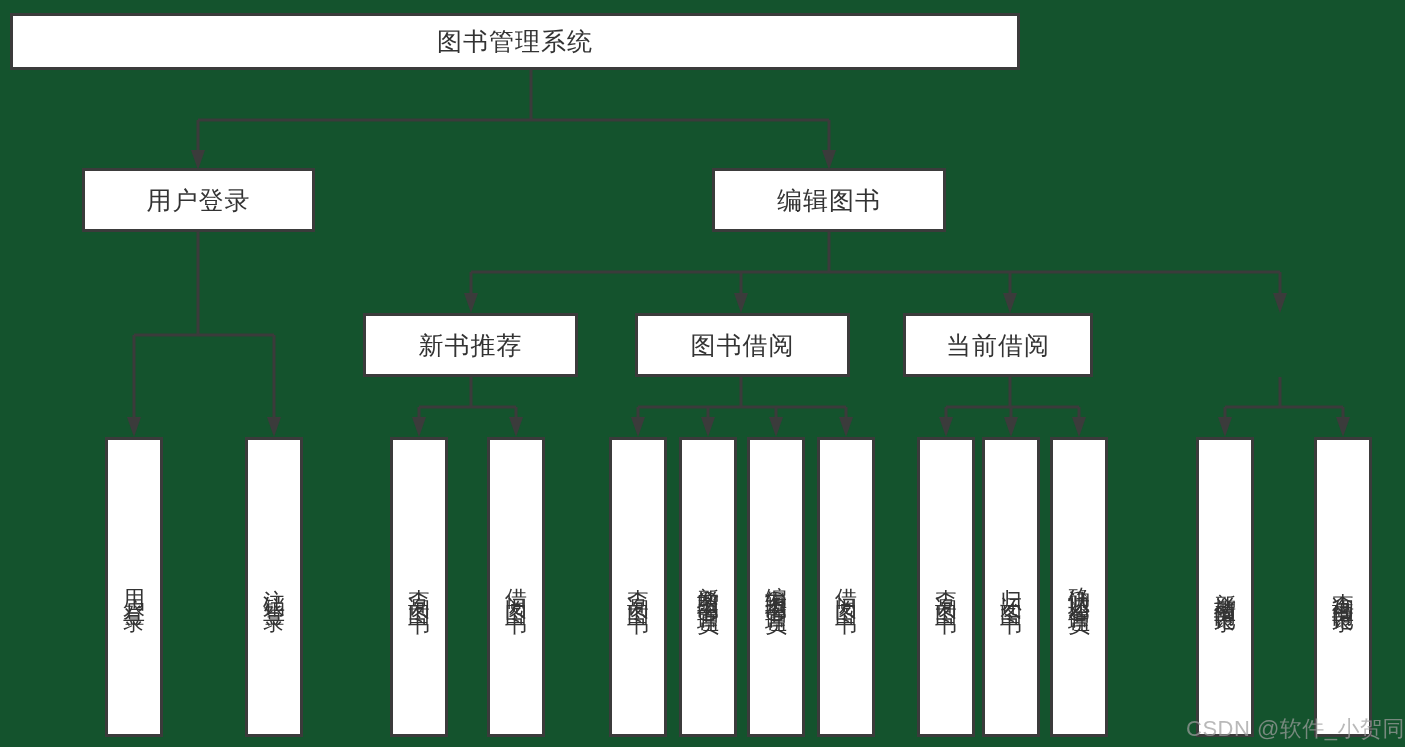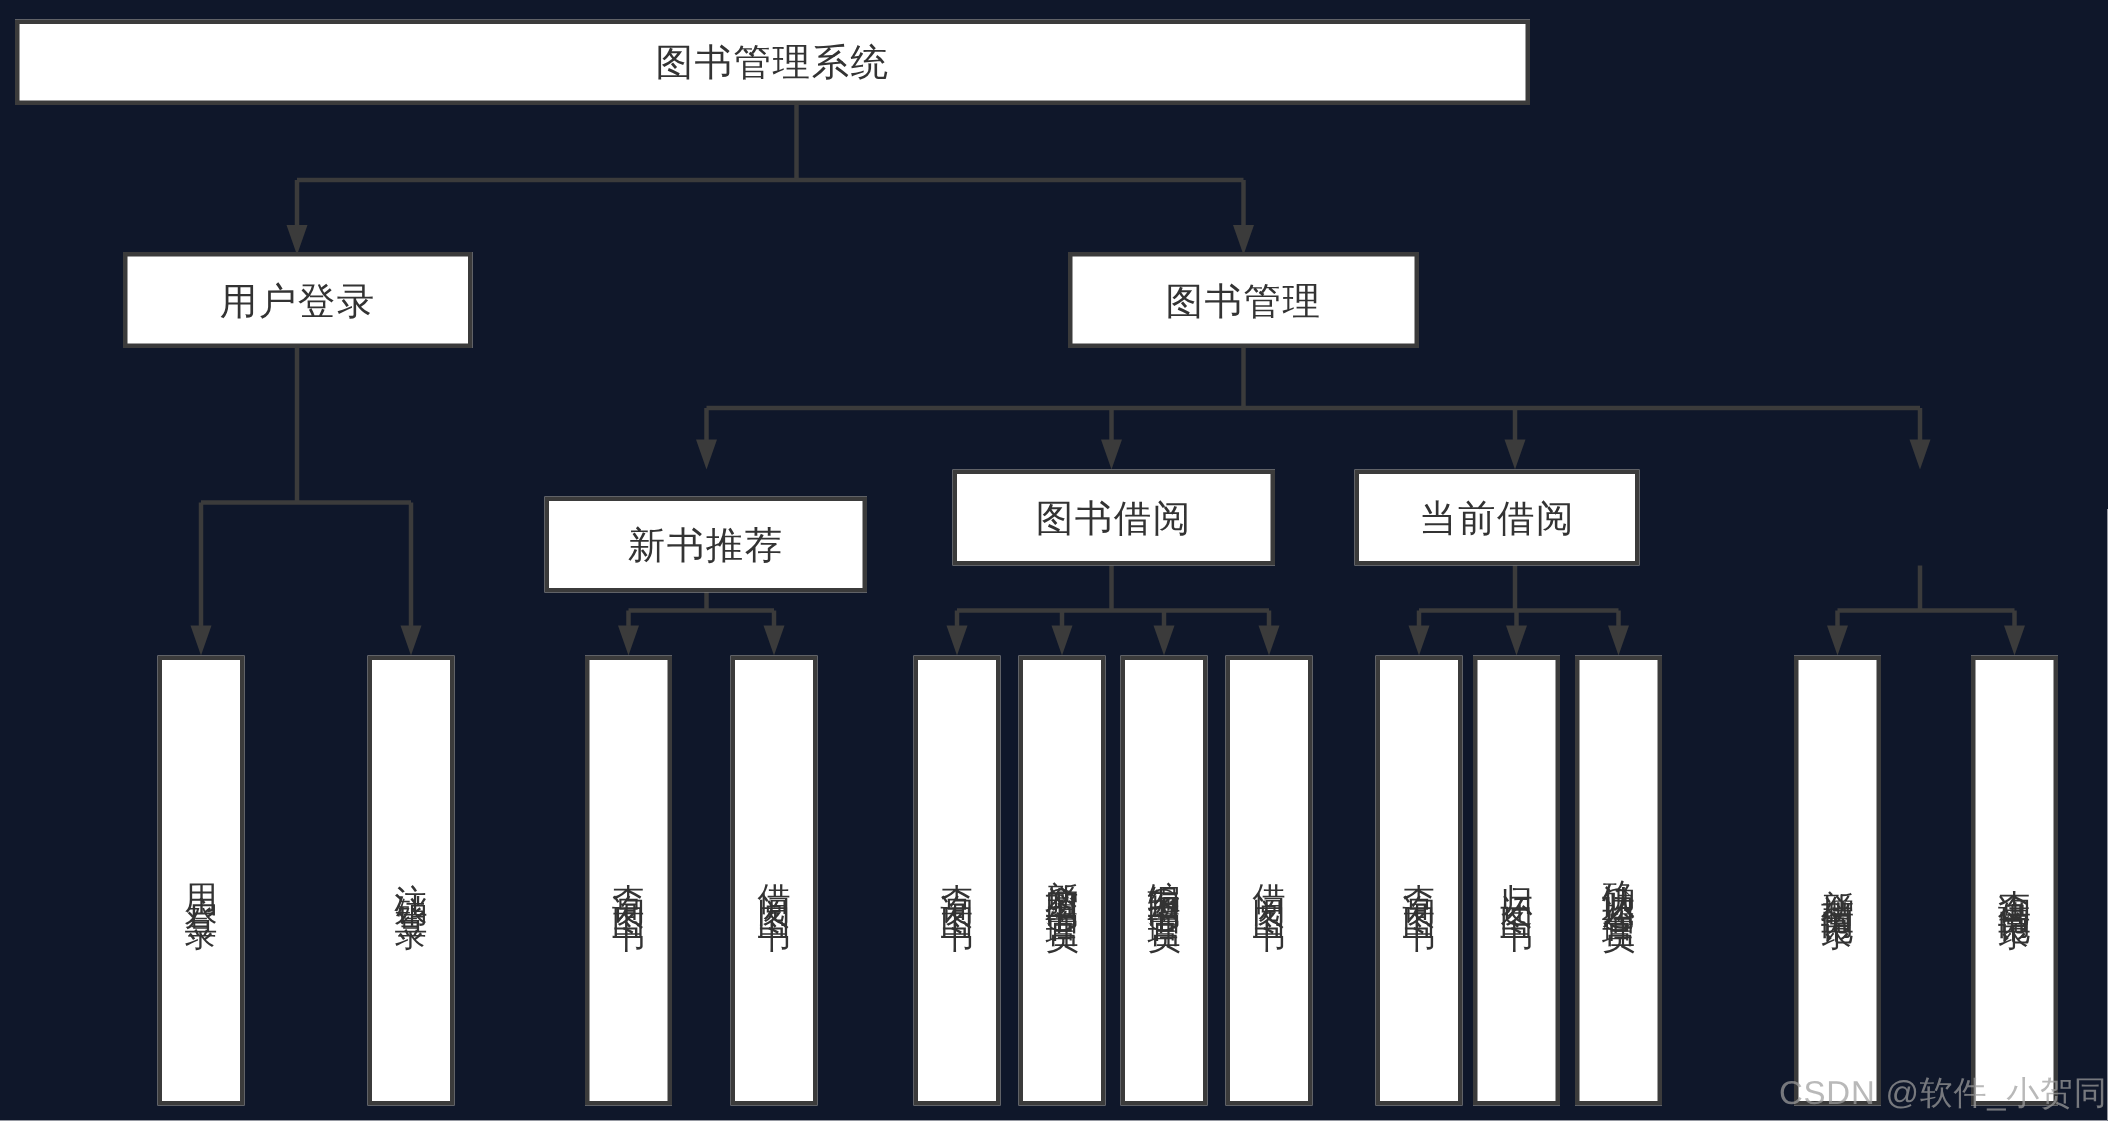--- a/index.html
+++ b/index.html
@@ -5,21 +5,21 @@
   html, body {
     margin: 0;
     padding: 0;
     background: #ffffff;
     font-family: "Liberation Sans", "DejaVu Sans", sans-serif;
   }
   .canvas {
     position: relative;
     width: 1405px;
     height: 747px;
-    background: #0f172a;
+    background: #14532d;
     overflow: hidden;
   }
   svg.connectors {
     position: absolute;
     left: 0; top: 0;
     width: 1405px; height: 747px;
     z-index: 1;
   }
   .box {
     position: absolute;
@@ -30,21 +30,21 @@
     display: flex;
     align-items: center;
     justify-content: center;
     z-index: 2;
     text-align: center;
   }
   .hbox { font-size: 25px; letter-spacing: 1px; }
   .root-box  { left: 10px;  top: 13px;  width: 1010px; height: 57px; }
   .box-user-login-group { left: 82px;  top: 168px; width: 233px; height: 64px; }
   .box-book-mgmt-group  { left: 712px; top: 168px; width: 234px; height: 64px; }
-  .box-new-book-rec     { left: 363px; top: 331px; width: 215px; height: 64px; }
+  .box-new-book-rec     { left: 363px; top: 313px; width: 215px; height: 64px; }
   .box-book-borrow      { left: 635px; top: 313px; width: 215px; height: 64px; }
   .box-current-borrow   { left: 903px; top: 313px; width: 190px; height: 64px; }
   .box-borrow-records   { left: 1173px; top: 313px; width: 214px; height: 64px; }
 
   .leaf {
     top: 437px;
     height: 300px;
     width: 58px;
     writing-mode: vertical-rl;
     text-orientation: mixed;
@@ -124,21 +124,21 @@
   </svg>
 
   <div class="box hbox root-box">
     <span>图书管理系统</span>
   </div>
 
   <div class="box hbox box-user-login-group">
     <span>用户登录</span>
   </div>
   <div class="box hbox box-book-mgmt-group">
-    <span>图书管理</span>
+    <span>编辑图书</span>
   </div>
 
   <div class="box hbox box-new-book-rec">
     <span>新书推荐</span>
   </div>
   <div class="box hbox box-book-borrow">
     <span>图书借阅</span>
   </div>
   <div class="box hbox box-current-borrow">
     <span>当前借阅</span>

